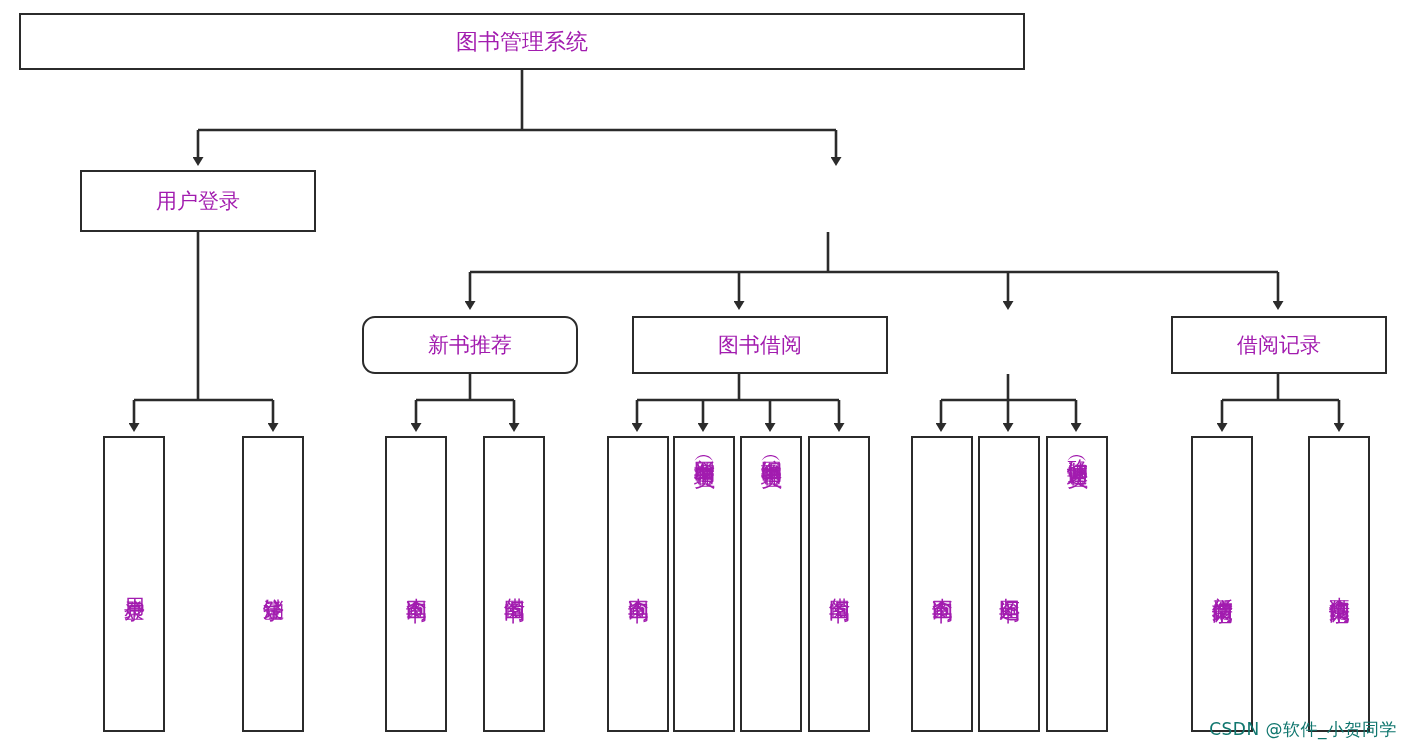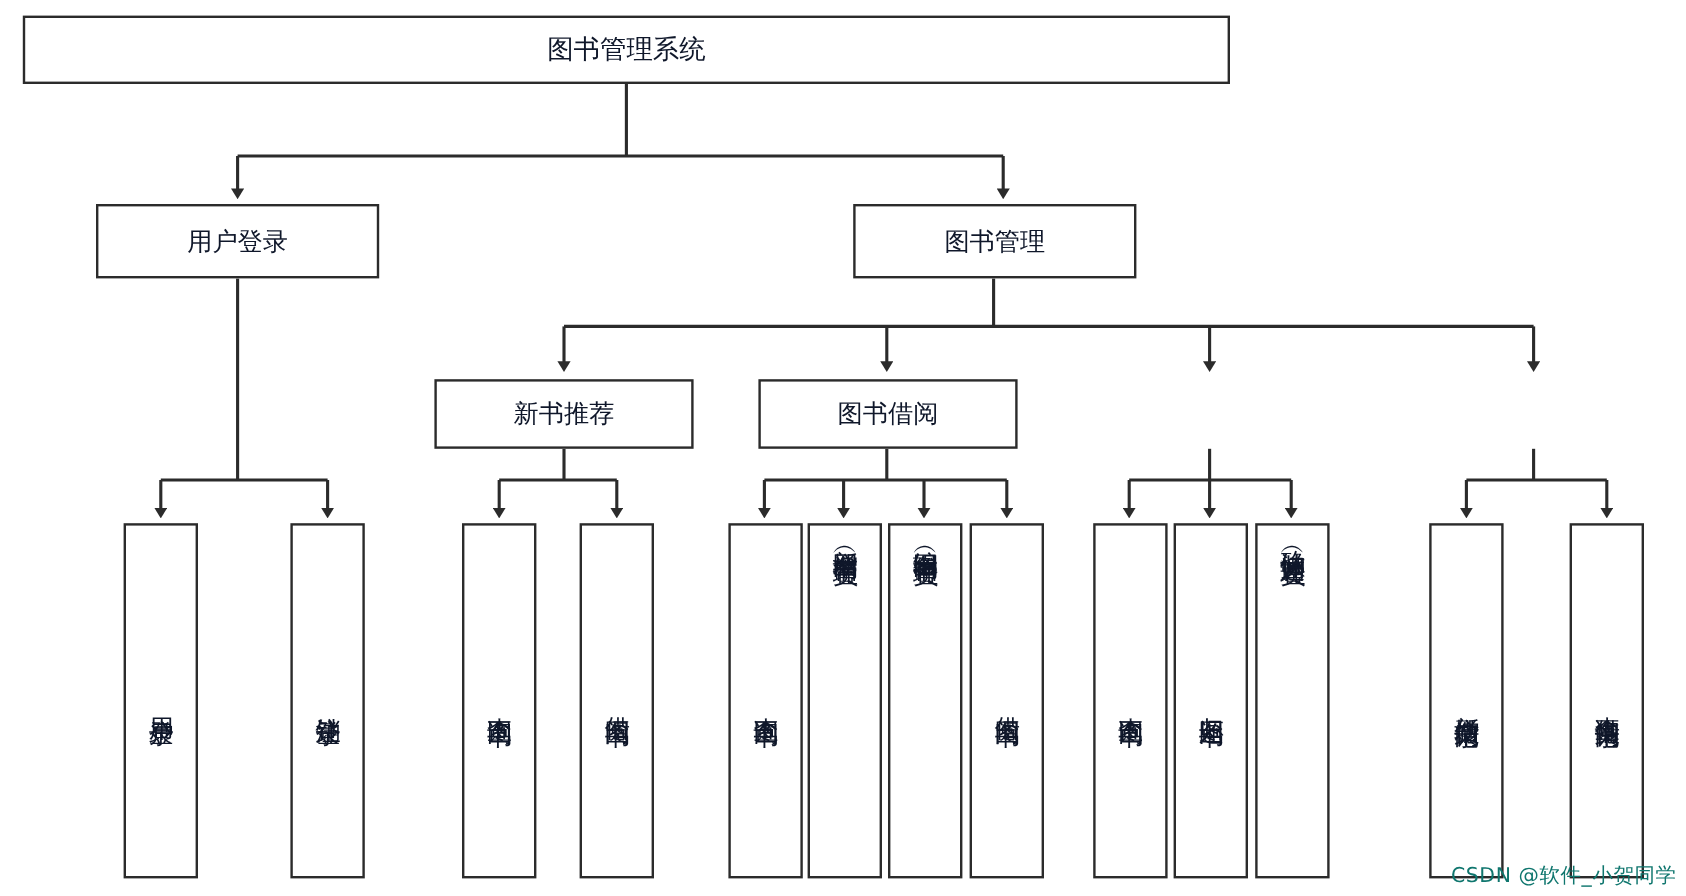--- a/index.html
+++ b/index.html
@@ -28,21 +28,21 @@
     position: absolute;
     box-sizing: border-box;
     background: #ffffff;
     border: 2.4px solid #2b2b2b;
     display: flex;
     align-items: center;
     justify-content: center;
     z-index: 2;
   }
   .node .lbl {
-    color: #0f172a;
+    color: #a21caf;
     line-height: 1.18;
     text-align: center;
     white-space: nowrap;
   }
   
   .node.h .lbl {
     font-size: 21px;
   }
   .node.root .lbl {
     font-size: 22px;
@@ -130,29 +130,29 @@
     </g>
   </svg>
 
   <div class="node h root" style="left:19px; top:13px; width:1006px; height:57px;">
     <span class="lbl">图书管理系统</span>
   </div>
 
   <div class="node h" style="left:80px; top:170px; width:236px; height:62px;">
     <span class="lbl">用户登录</span>
   </div>
-  <div class="node h" style="left:711px; top:170px; width:236px; height:62px;">
-    <span class="lbl">图书管理</span>
-  </div>
 
-  <div class="node h" style="left:362px; top:316px; width:216px; height:58px;">
+  <div class="node h" style="left:362px; top:316px; width:216px; height:58px;border-radius:13px;">
     <span class="lbl">新书推荐</span>
   </div>
-  <div class="node h" style="left:632px; top:316px; width:216px; height:58px;">
+  <div class="node h" style="left:632px; top:316px; width:256px; height:58px;">
     <span class="lbl">图书借阅</span>
+  </div>
+  <div class="node h" style="left:1171px; top:316px; width:216px; height:58px;">
+    <span class="lbl">借阅记录</span>
   </div>
 
   <div class="node v mid" style="left:103px; top:436px; width:62px; height:296px;">
     <span class="lbl">用户登录</span>
   </div>
   <div class="node v mid" style="left:242px; top:436px; width:62px; height:296px;">
     <span class="lbl">注销登录</span>
   </div>
 
   <div class="node v mid" style="left:385px; top:436px; width:62px; height:296px;">

